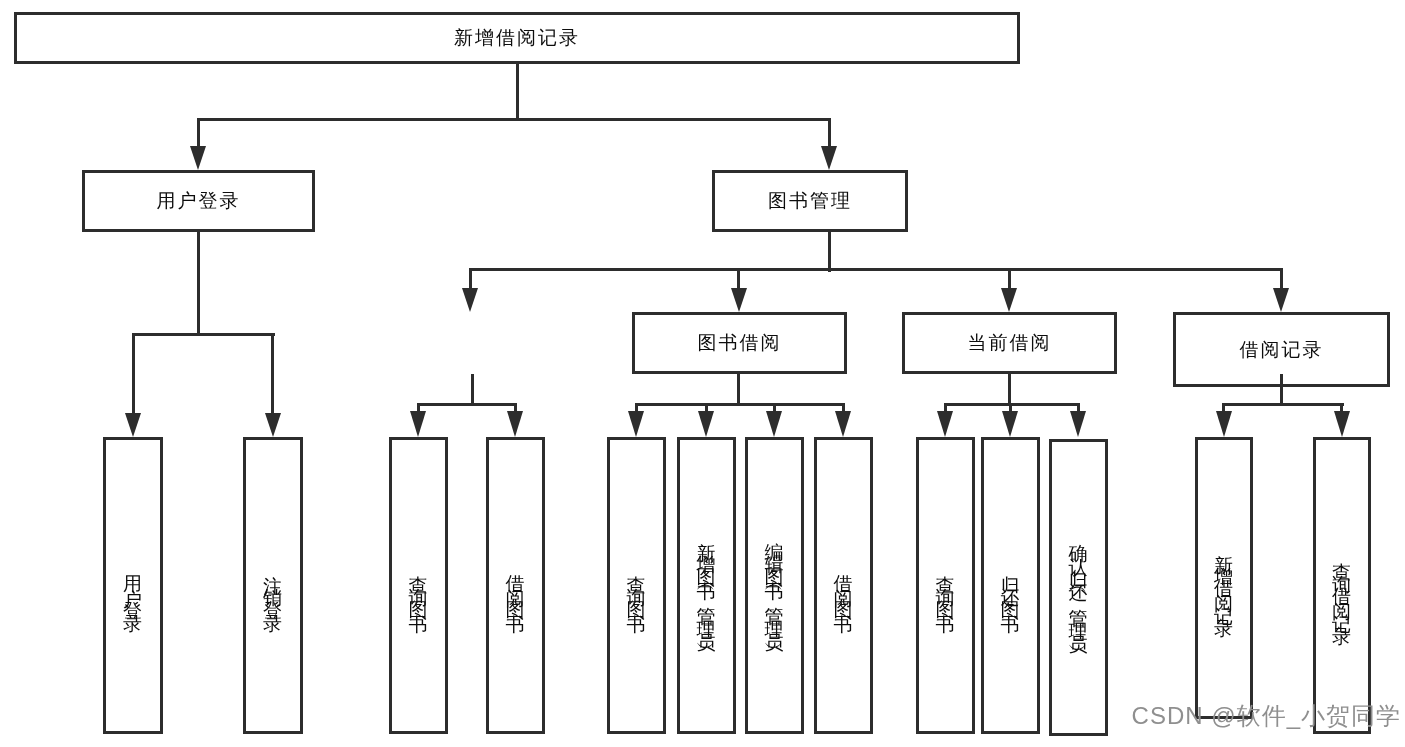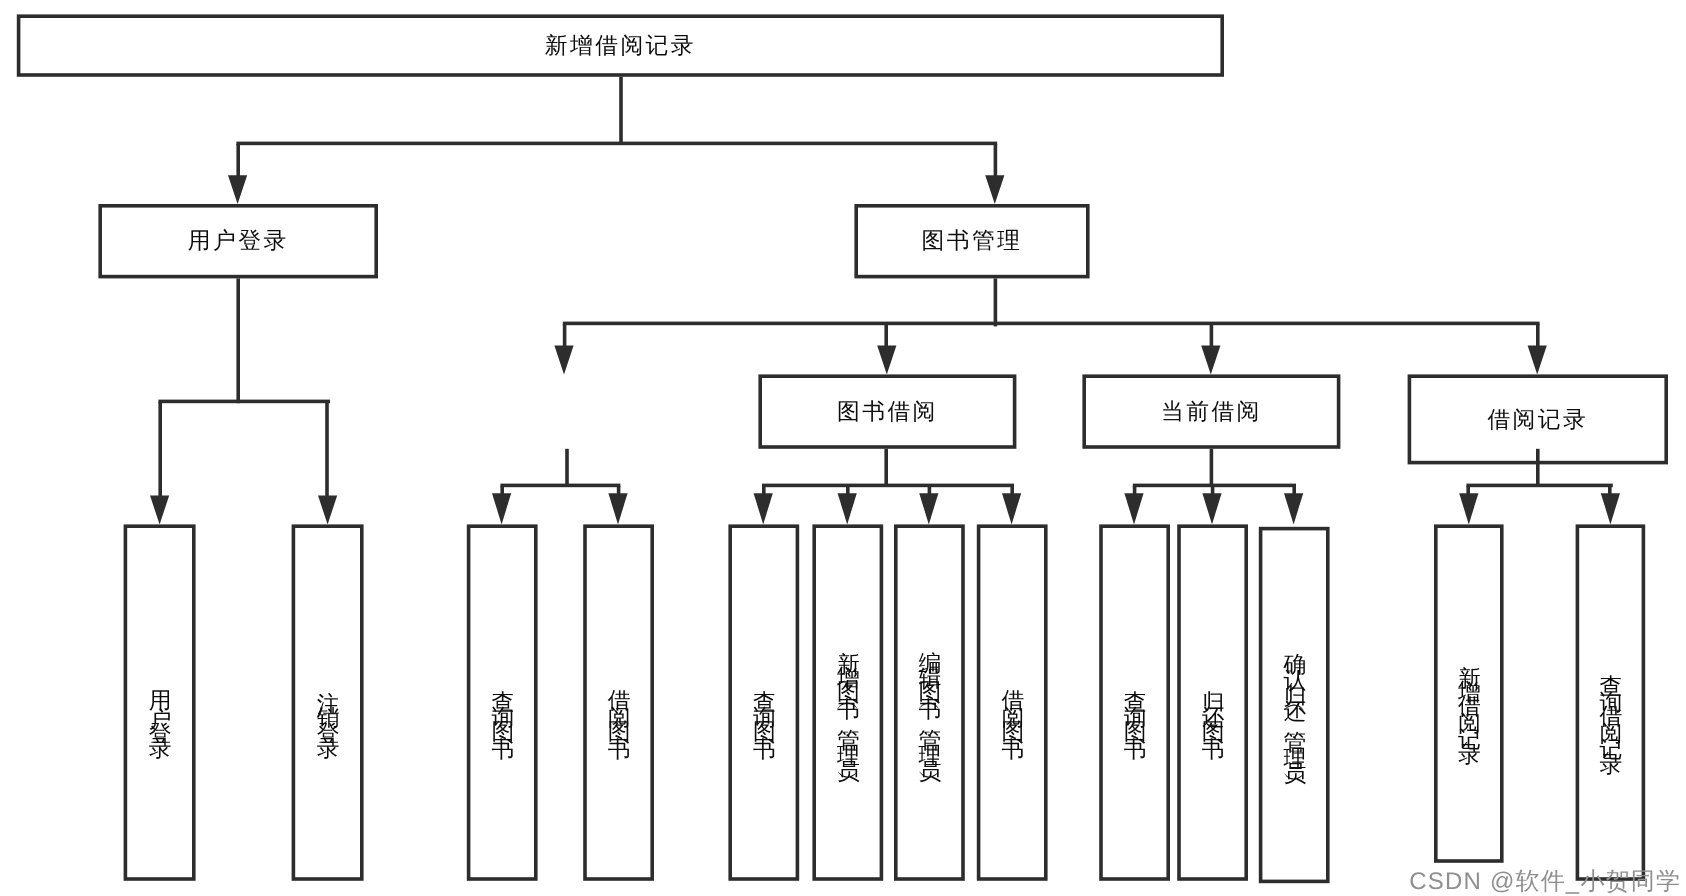--- a/index.html
+++ b/index.html
@@ -37,23 +37,23 @@
   .arrow {
     position: absolute;
     width: 0; height: 0;
     border-left: 8px solid transparent;
     border-right: 8px solid transparent;
     border-top: 26px solid var(--line, #2d2d2d);
   }
   .arrow.long { border-top-width: 24px; }
   .watermark {
     position: absolute;
-    top: 721px;
+    top: 700px;
     right: 4px;
-    font-size: 20px;
+    font-size: 24px;
     color: var(--watermark, #8f8f8f);
     letter-spacing: 1px;
   }
 </style>
 </head>
 <body>
 
 <div id="canvas">
 
   <div class="box" style="left:14px; top:12px; width:1006px; height:52px">新增借阅记录</div>

